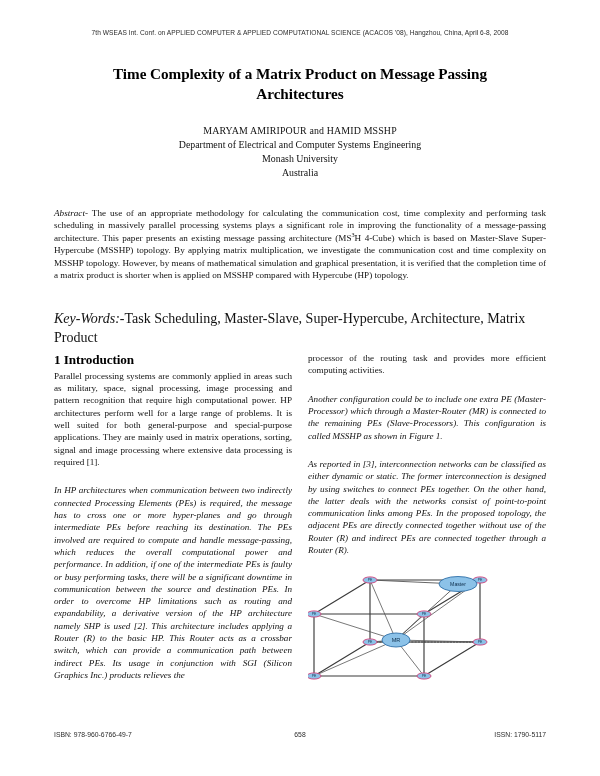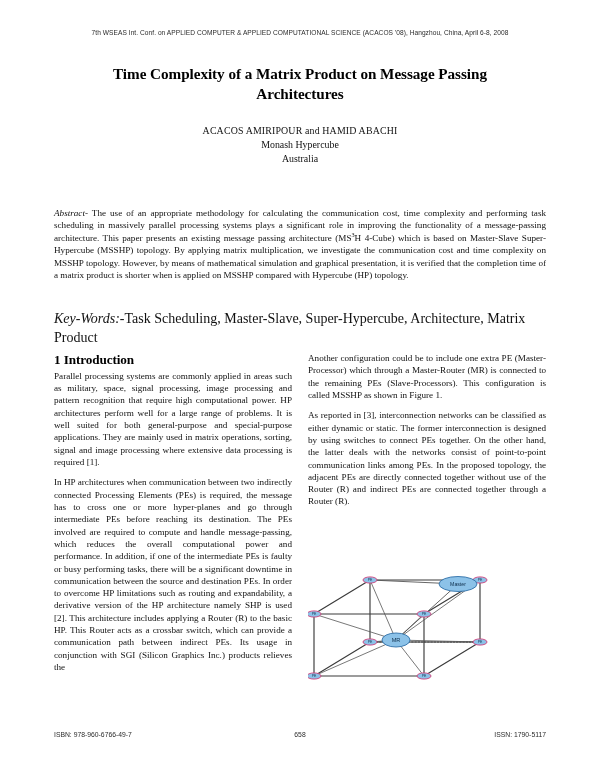--- a/index.html
+++ b/index.html
@@ -110,21 +110,21 @@
     font-weight: bold;
     margin: 0 0 2px 0;
     letter-spacing: -0.1px;
     line-height: 1.2;
     color: #000;
   }
   .col p {
     margin: 0;
     text-indent: 0;
   }
-  .col p + p { margin-top: 8px; }
+  .col p + p { margin-top: 16px; font-style: italic; }
 
   sup { font-size: 0.68em; vertical-align: super; line-height: 0; }
 
   
   .figure {
     position: absolute;
     left: 308px;
     top: 572px;
     width: 240px;
   }
@@ -157,40 +157,42 @@
 
 <div class="page">
 
   <div class="running-head">7th WSEAS Int. Conf. on APPLIED COMPUTER &amp; APPLIED COMPUTATIONAL SCIENCE (ACACOS '08), Hangzhou, China, April 6-8, 2008</div>
 
   <div class="title-block">
     <div class="doc-title">Time Complexity of a Matrix Product on Message Passing Architectures</div>
   </div>
 
   <div class="author-block">
-    <div class="authors">ACACOS AMIRIPOUR and HAMID ABACHI</div>
-    <div>Monash Hypercube</div>
+    <div class="authors">MARYAM AMIRIPOUR and HAMID MSSHP</div>
+    <div>Department of Electrical and Computer Systems Engineering</div>
+    <div>Monash University</div>
     <div>Australia</div>
   </div>
 
   <div class="abstract">
     <span class="lead">Abstract-</span><span> The use of an appropriate methodology for calculating the communication cost, time complexity and performing task scheduling in massively parallel processing systems plays a significant role in improving the functionality of a message-passing architecture. This paper presents an existing message passing architecture (MS</span><sup>3</sup><span>H 4-Cube) which is based on Master-Slave Super-Hypercube (MSSHP) topology. By applying matrix multiplication, we investigate the communication cost and time complexity on MSSHP topology. However, by means of mathematical simulation and graphical presentation, it is verified that the completion time of a matrix product is shorter when is applied on MSSHP compared with Hypercube (HP) topology.</span>
   </div>
 
   <div class="keywords">
     <span class="lead">Key-Words:</span><span>-Task Scheduling, Master-Slave, Super-Hypercube, Architecture, Matrix Product</span>
   </div>
 
   <div class="col left">
     <div class="section-head">1 Introduction</div>
     <p>Parallel processing systems are commonly applied in areas such as military, space, signal processing, image processing and pattern recognition that require high computational power. HP architectures perform well for a large range of problems. It is well suited for both general-purpose and special-purpose applications. They are mainly used in matrix operations, sorting, signal and image processing where extensive data processing is required [1].</p>
     <p>In HP architectures when communication between two indirectly connected Processing Elements (PEs) is required, the message has to cross one or more hyper-planes and go through intermediate PEs before reaching its destination. The PEs involved are required to compute and handle message-passing, which reduces the overall computational power and performance. In addition, if one of the intermediate PEs is faulty or busy performing tasks, there will be a significant downtime in communication between the source and destination PEs. In order to overcome HP limitations such as routing and expandability, a derivative version of the HP architecture namely SHP is used [2]. This architecture includes applying a Router (R) to the basic HP. This Router acts as a crossbar switch, which can provide a communication path between indirect PEs. Its usage in conjunction with SGI (Silicon Graphics Inc.) products relieves the</p>
   </div>
 
   <div class="col right">
+    <p>processor of the routing task and provides more efficient computing activities.</p>
     <p>Another configuration could be to include one extra PE (Master-Processor) which through a Master-Router (MR) is connected to the remaining PEs (Slave-Processors). This configuration is called MSSHP as shown in Figure 1.</p>
     <p>As reported in [3], interconnection networks can be classified as either dynamic or static. The former interconnection is designed by using switches to connect PEs together. On the other hand, the latter deals with the networks consist of point-to-point communication links among PEs. In the proposed topology, the adjacent PEs are directly connected together without use of the Router (R) and indirect PEs are connected together through a Router (R).</p>
   </div>
 
   <div class="figure">
     <svg width="240" height="118" viewBox="0 0 240 118">
       <g id="diagram-edges" fill="none" stroke-linecap="round">
           <line x1="6" y1="42" x2="116" y2="42" stroke="#3a3a3a" stroke-width="1.15"></line>
           <line x1="116" y1="42" x2="116" y2="104" stroke="#3a3a3a" stroke-width="1.15"></line>
           <line x1="116" y1="104" x2="6" y2="104" stroke="#3a3a3a" stroke-width="1.15"></line>

